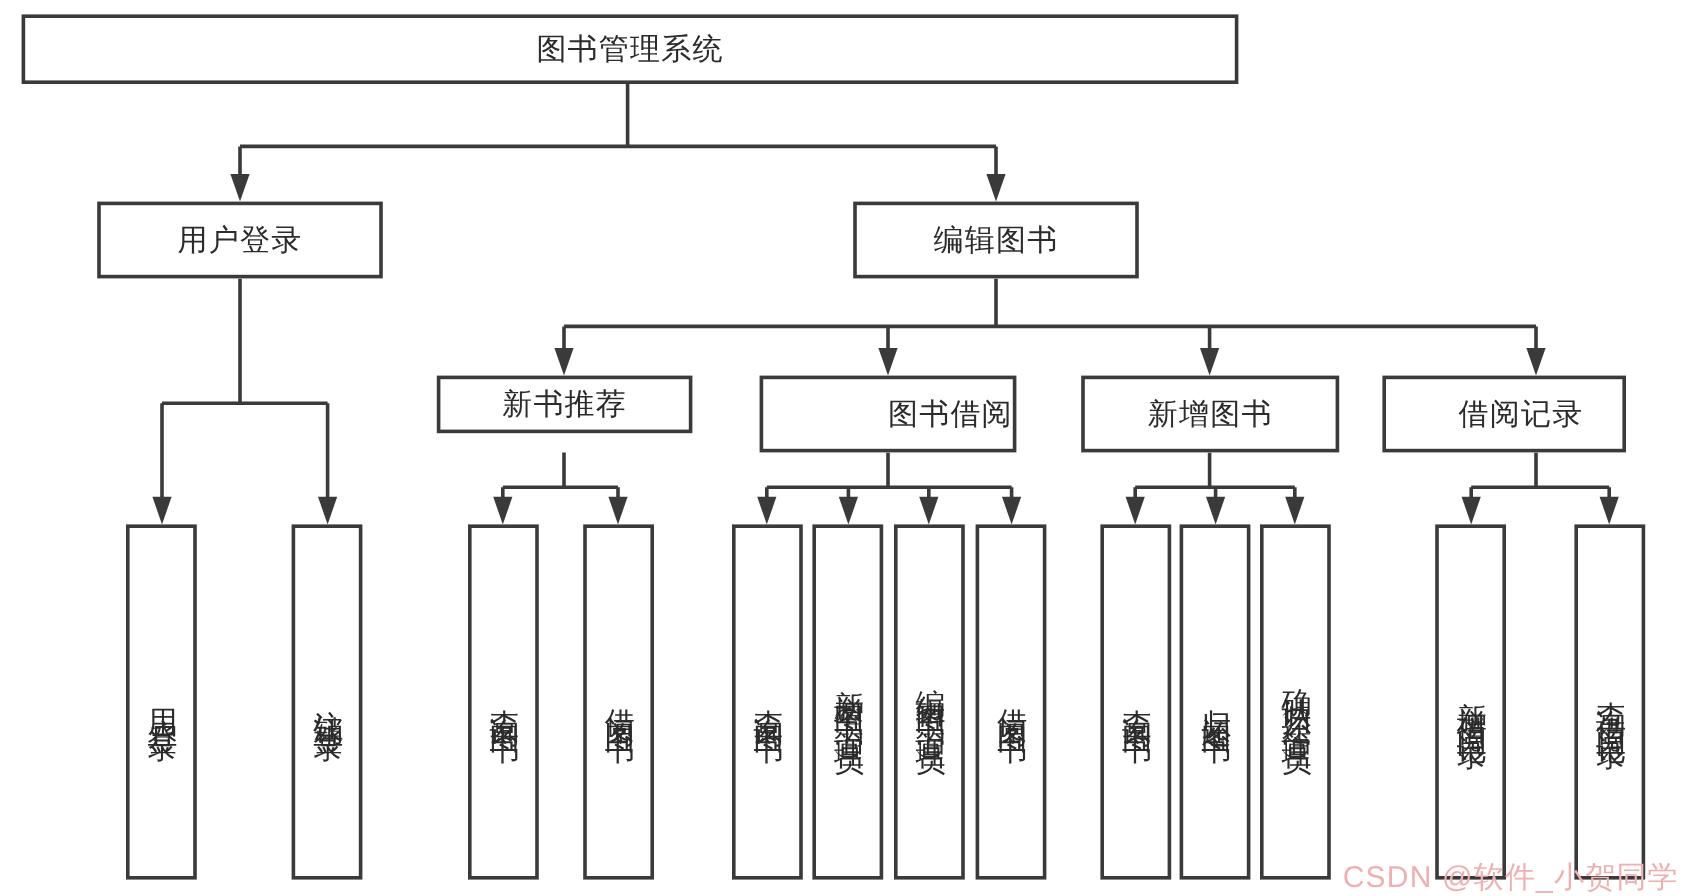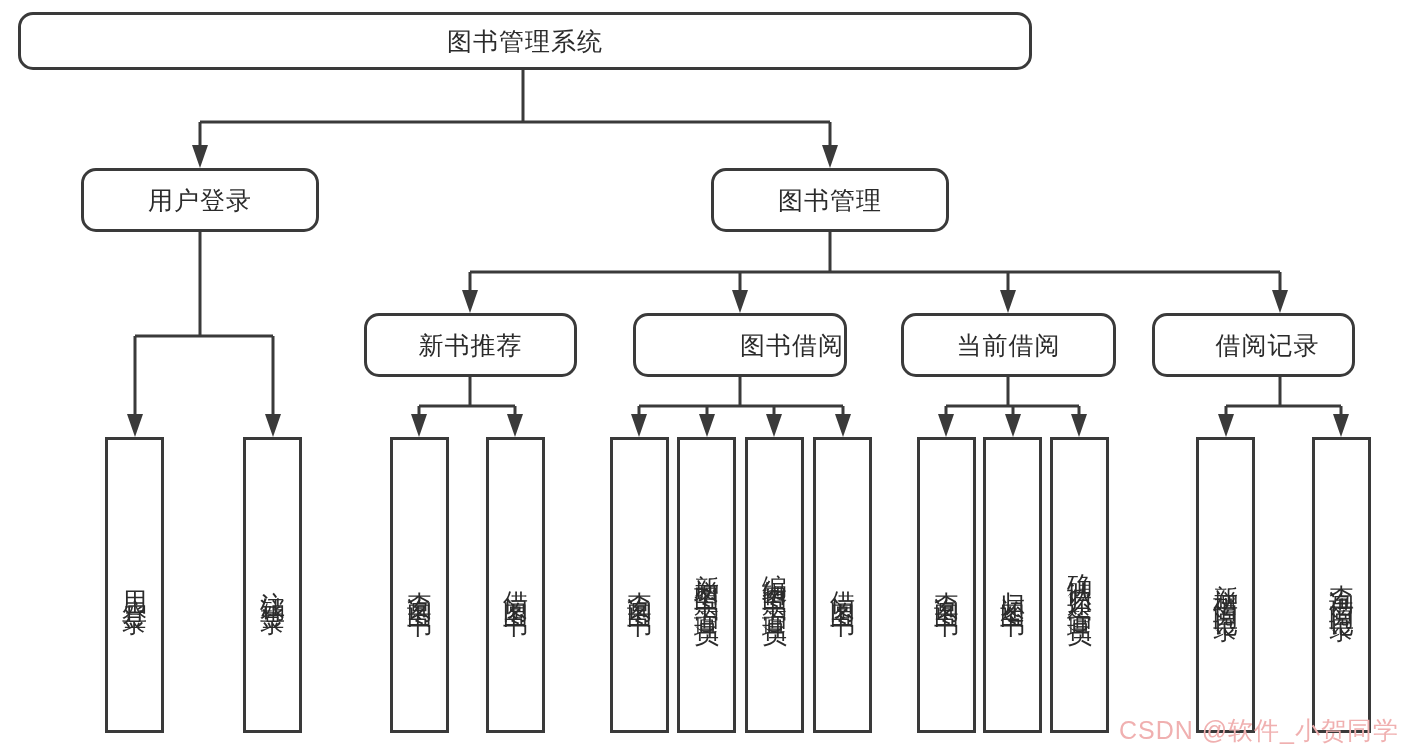--- a/index.html
+++ b/index.html
@@ -42,35 +42,34 @@
     align-items:center;
     justify-content:center;
     color:var(--text);
     z-index:2;
     text-align:center;
   }
   .h-node{
     font-size:25px;
     letter-spacing:1px;
     line-height:1;
-    border-radius:15px;
   }
   .v-node{
     writing-mode:vertical-rl;
     font-size:25px;
     letter-spacing:7px;
     line-height:1;
     width:59px;
     top:437px;
     height:296px;
   }
   .root-node{left:18px;top:12px;width:1014px;height:58px;}
   .n-user-login{left:81px;top:168px;width:238px;height:64px;}
   .n-book-mgmt{left:711px;top:168px;width:238px;height:64px;}
-  .n-new-book{left:364px;top:313px;width:213px;height:64px;}
+  .n-new-book{left:364px;top:313px;width:213px;height:48px;}
   .n-book-borrow{left:633px;top:313px;width:214px;height:64px;justify-content:flex-end;}
   .n-cur-borrow{left:901px;top:313px;width:215px;height:64px;}
   .n-borrow-rec{left:1152px;top:313px;width:203px;height:64px;padding-left:28px;}
   .lf-1{left:105px;}
   .lf-2{left:243px;}
   .lf-3{left:390px;}
   .lf-4{left:486px;}
   .lf-5{left:610px;}
   .lf-6{left:677px;}
   .lf-7{left:745px;}
@@ -133,31 +132,31 @@
   </svg>
 
   <div class="node h-node root-node">
     <span>图书管理系统</span>
   </div>
 
   <div class="node h-node n-user-login">
     <span>用户登录</span>
   </div>
   <div class="node h-node n-book-mgmt">
-    <span>图书管理</span>
+    <span>编辑图书</span>
   </div>
 
   <div class="node h-node n-new-book">
     <span>新书推荐</span>
   </div>
   <div class="node h-node n-book-borrow">
     <span>图书借阅</span>
   </div>
   <div class="node h-node n-cur-borrow">
-    <span>当前借阅</span>
+    <span>新增图书</span>
   </div>
   <div class="node h-node n-borrow-rec">
     <span>借阅记录</span>
   </div>
 
   <div class="node v-node lf-1">
     <span>用户登录</span>
   </div>
   <div class="node v-node lf-2">
     <span>注销登录</span>

